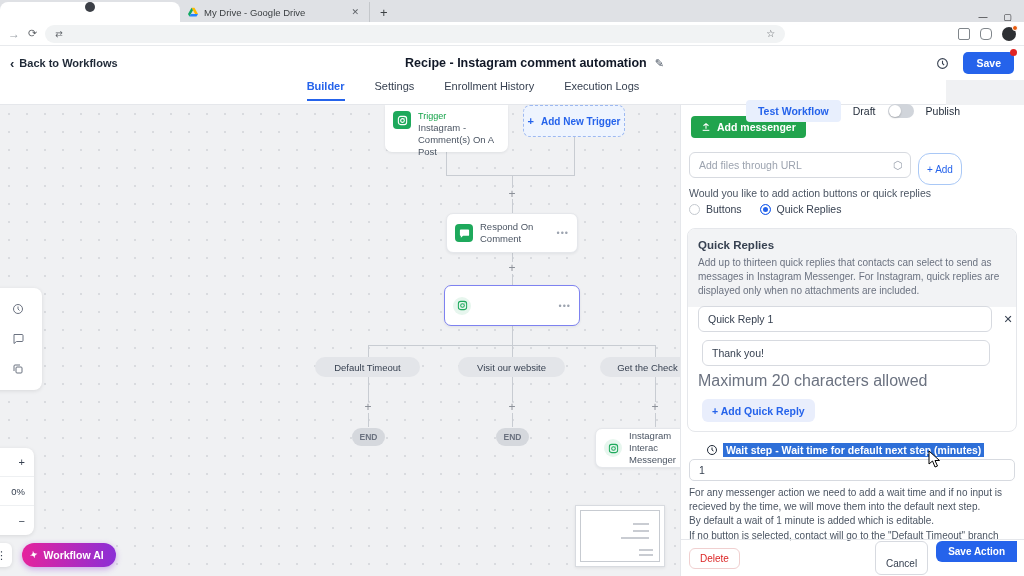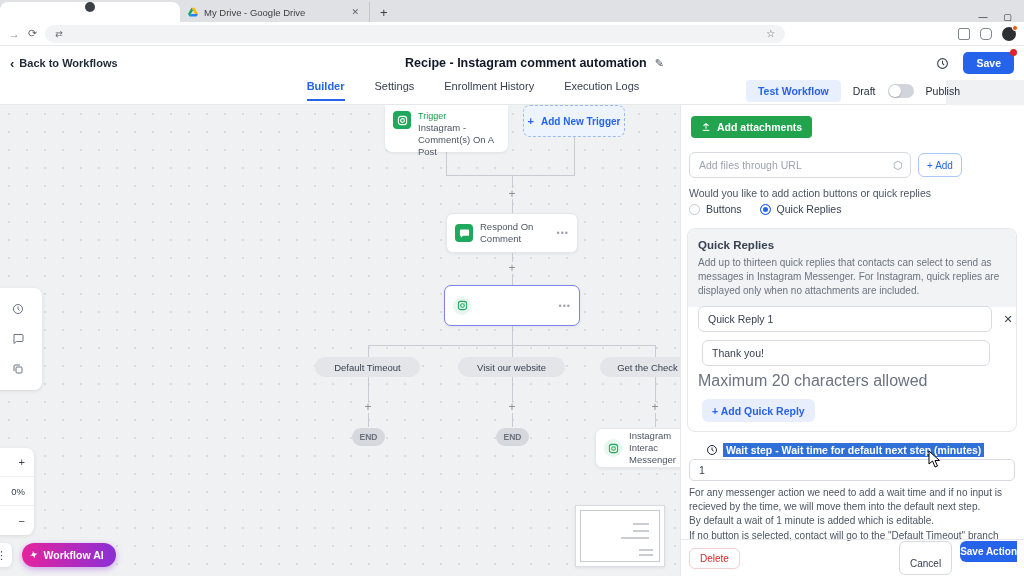--- a/index.html
+++ b/index.html
@@ -39,21 +39,21 @@
   .header-right { margin-left:auto; display:flex; align-items:center; gap:14px; z-index:2; }
   .hist-ic { font-size:12px; color:#374151; }
   .save-btn { position:relative; background:#2563eb; color:#fff; font-size:10.5px; font-weight:bold; border:none; border-radius:5px; padding:5px 13px; }
   .save-btn .reddot { position:absolute; top:-3px; right:-3px; width:7px; height:7px; background:#e02424; border-radius:50%; }
 
   
   .tabs-row { position:absolute; left:0; top:80px; width:946px; height:25px; background:#fff; border-bottom:1px solid #e5e7eb; display:flex; align-items:flex-start; }
   .wf-tabs { position:absolute; left:0; right:0; display:flex; justify-content:center; gap:30px; }
   .wf-tab { font-size:11px; color:#374151; padding-bottom:7px; }
   .wf-tab.active { color:#2563eb; font-weight:bold; border-bottom:2px solid #2563eb; }
-  .tabs-right { margin-left:auto; display:flex; align-items:center; gap:12px; padding-right:0; z-index:2; }
+  .tabs-right { margin-left:auto; display:flex; align-items:center; gap:12px; padding-right:0; z-index:2;margin-top:20px; }
   .test-wf-btn { background:#e8effd; color:#2563eb; font-size:10.5px; font-weight:bold; border:none; border-radius:4px; padding:5px 12px; }
   .draft-label, .publish-label { font-size:10.5px; color:#1f2937; }
   .toggle { width:26px; height:14px; background:#d1d5db; border-radius:7px; position:relative; }
   .toggle .knob { position:absolute; left:1px; top:1px; width:12px; height:12px; border-radius:50%; background:#fff; box-shadow:0 1px 2px rgba(0,0,0,.2); }
   .publish-label { margin-right:-14px; }
 
   
   .canvas { position:absolute; left:0; top:105px; width:680px; height:471px; background:#f0f1f3;
             background-image:radial-gradient(circle, #d9dbdf 1px, transparent 1px); background-size:18px 18px; overflow:hidden; }
   .vline, .hline { position:absolute; background:#c8ccd2; }
@@ -86,21 +86,21 @@
   .wf-ai-btn { position:absolute; left:22px; top:438px; height:24px; padding:0 12px 0 8px; border-radius:12px; border:none;
                background:linear-gradient(90deg,#e5239d,#8b2fd6); color:#fff; font-size:10.5px; font-weight:bold; display:flex; align-items:center; gap:6px; box-shadow:0 2px 6px rgba(139,47,214,.4); }
   .wf-ai-btn .spark { font-size:9px; transform:rotate(-15deg); }
 
   
   .panel { position:absolute; left:680px; top:105px; width:344px; height:471px; background:#fff; border-left:1px solid #e5e7eb; overflow:hidden; }
   .attach-btn { position:absolute; left:10px; top:11px; height:22px; padding:0 10px; background:#21a44d; color:#fff; border:none; border-radius:4px; font-size:10.5px; font-weight:bold; display:flex; align-items:center; gap:6px; }
   .url-input { position:absolute; left:8px; top:47px; width:222px; height:26px; border:1px solid #d7dae0; border-radius:6px; font-size:10.5px; color:#374151; padding:0 26px 0 9px; font-family:"Liberation Sans",sans-serif; }
   .url-input::placeholder { color:#9ca3af; }
   .tag-ic { position:absolute; left:212px; top:54px; color:#9ca3af; font-size:11px; }
-  .add-url-btn { position:absolute; left:237px; top:48px; width:44px; height:24px; background:#fff; border:1px solid #a9c8f6; color:#2563eb; border-radius:6px; font-size:10px; }
+  .add-url-btn { position:absolute; left:237px; top:48px; width:44px; height:32px; background:#fff; border:1px solid #a9c8f6; color:#2563eb; border-radius:12px; font-size:10px; }
   .question-text { position:absolute; left:8px; top:82px; font-size:10.5px; color:#4b5563; }
   .radio-row { position:absolute; left:8px; top:98px; display:flex; align-items:center; gap:18px; }
   .radio-item { display:flex; align-items:center; gap:6px; font-size:10.5px; color:#374151; }
   .radio-circle { width:11px; height:11px; border-radius:50%; border:1px solid #c4c9cf; background:#fff; }
   .radio-circle.checked { border:1px solid #2563eb; background:#2563eb; box-shadow:inset 0 0 0 2px #fff; }
 
   .qr-card { position:absolute; left:6px; top:123px; width:330px; height:204px; border:1px solid #e5e7eb; border-radius:8px; overflow:hidden; background:#fff; }
   .qr-head { background:#f2f3f5; padding:10px 10px 9px 10px; }
   .qr-title { font-size:11.5px; font-weight:bold; color:#374151; margin-bottom:5px; }
   .qr-desc { font-size:10px; color:#6b7280; line-height:1.4; }
@@ -113,21 +113,21 @@
   .wait-row { position:absolute; left:25px; top:338px; display:flex; align-items:center; gap:5px; }
   .clock-ic { font-size:11px; color:#1f2937; }
   .wait-label { font-size:10.5px; font-weight:bold; background:#2e6fd8; color:#fff; padding:1px 3px; }
   .wait-input { position:absolute; left:8px; top:354px; width:326px; height:22px; border:1px solid #d7dae0; border-radius:5px; font-size:10.5px; color:#374151; padding:0 9px; font-family:"Liberation Sans",sans-serif; }
   .wait-desc { position:absolute; left:8px; top:381px; width:330px; font-size:10px; color:#4b5563; line-height:1.42; }
 
   .panel-footer { position:absolute; left:0; top:434px; width:344px; height:37px; border-top:1px solid #e5e7eb; display:flex; align-items:center; padding:0 8px; gap:8px; }
   .delete-btn { height:21px; padding:0 10px; background:#fff; border:1px solid #f0d0d0; border-radius:6px; color:#dc2626; font-size:10px; }
   .footer-right { margin-left:auto; display:flex; gap:8px; }
   .cancel-btn { height:21px; padding:16px 10px; background:#fff; border:1px solid #d7dae0; border-radius:6px; color:#374151; font-size:10px; }
-  .save-action-btn { height:21px; padding:0 0; background:#2563eb; border:none; border-radius:6px 0 0 6px; color:#fff; font-size:10px; font-weight:bold; white-space:nowrap; }
+  .save-action-btn { height:21px; padding:0 12px; background:#2563eb; border:none; border-radius:6px 0 0 6px; color:#fff; font-size:10px; font-weight:bold; white-space:nowrap; }
 
   .cursor { position:absolute; left:928px; top:450px; z-index:50; pointer-events:none; }
 </style>
 </head>
 <body>
 
 <div id="app">
 
   <div class="tabstrip">
     <div class="tab active">
@@ -329,21 +329,21 @@
       <span>Workflow AI</span>
     </button>
   </div>
 
   <div class="panel">
     <button class="attach-btn">
       <svg width="10" height="10" viewBox="0 0 24 24" fill="none" stroke="#fff" stroke-width="2.5">
           <path d="M12 16V4M6 9l6-5 6 5"></path>
           <path d="M4 20h16"></path>
         </svg>
-      <span>Add attachments</span>
+      <span>Add messenger</span>
     </button>
 
     <input class="url-input" placeholder="Add files through URL" style="">
     <span class="tag-ic">⬡</span>
     <button class="add-url-btn">+ Add</button>
 
     <div class="question-text">Would you like to add action buttons or quick replies</div>
     <div class="radio-row">
       <span class="radio-item">
         <span class="radio-circle"></span>

